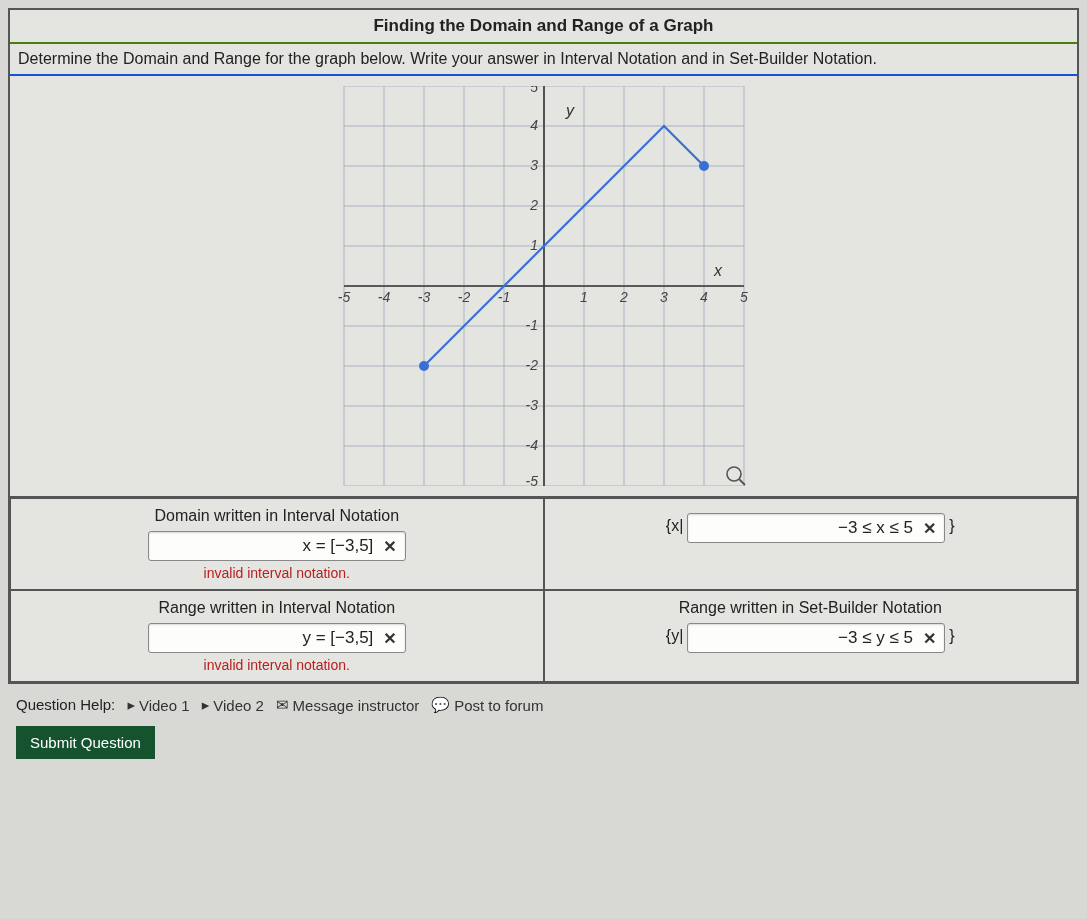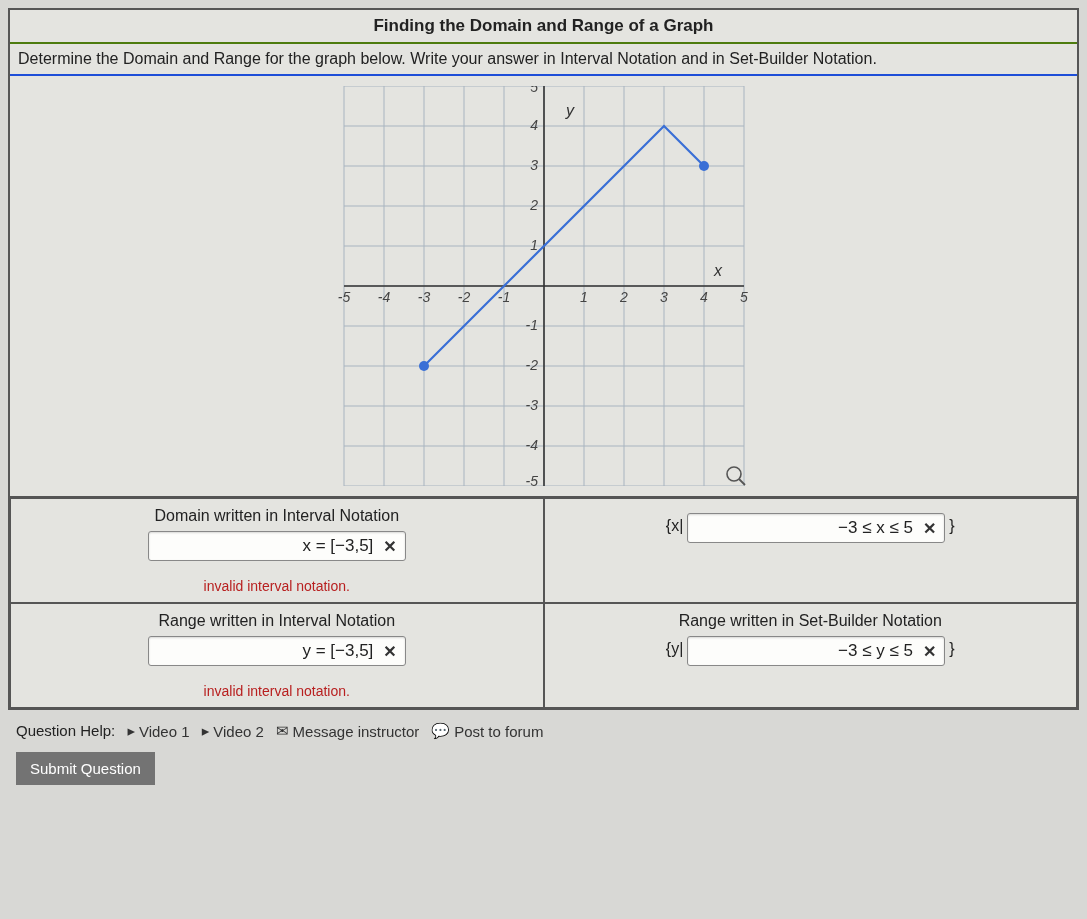--- a/index.html
+++ b/index.html
@@ -63,21 +63,21 @@
     font-size: 17px;
   }
   .x-mark {
     font-weight: bold;
     color: #333;
     margin-left: 10px;
   }
   .invalid {
     color: #b82020;
     font-size: 14px;
-    margin-top: 15px;
+    margin-top: 2px;
   }
   .set-row {
     display: flex;
     align-items: center;
     justify-content: center;
     gap: 4px;
   }
   .help-row {
     padding: 12px 8px 8px 8px;
     font-size: 15px;
@@ -87,21 +87,21 @@
     align-items: center;
     gap: 4px;
     margin-left: 8px;
     color: #333;
     cursor: pointer;
   }
   .icon {
     display: inline-block;
   }
   .btn {
-    background: #737373;
+    background: #14532d;
     color: #fff;
     border: none;
     padding: 8px 14px;
     font-size: 15px;
     cursor: pointer;
     margin: 4px 0 0 8px;
   }
   svg { display: block; margin: 0 auto; }
 </style>
 </head>

